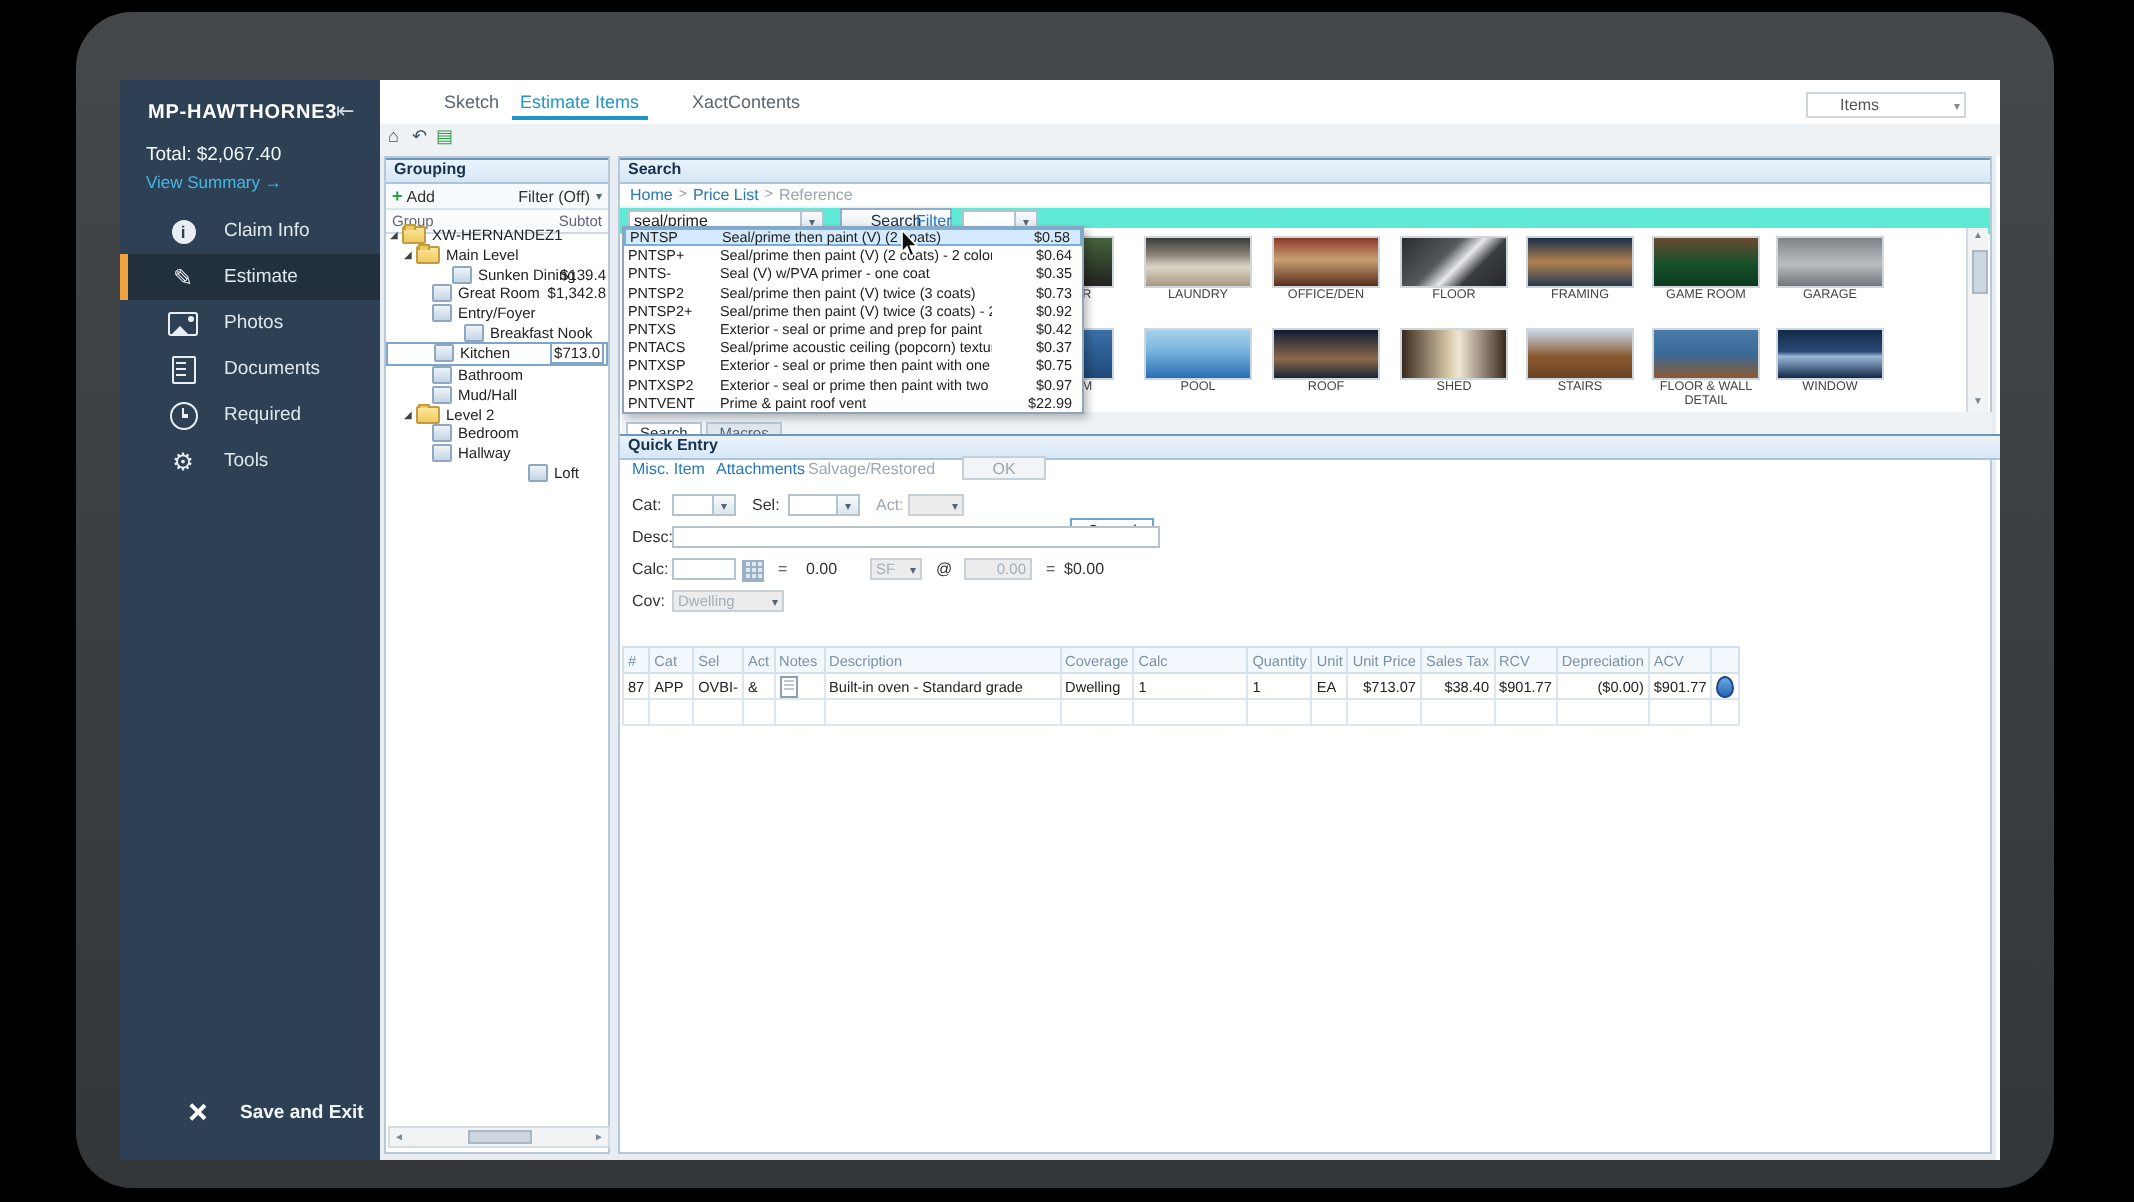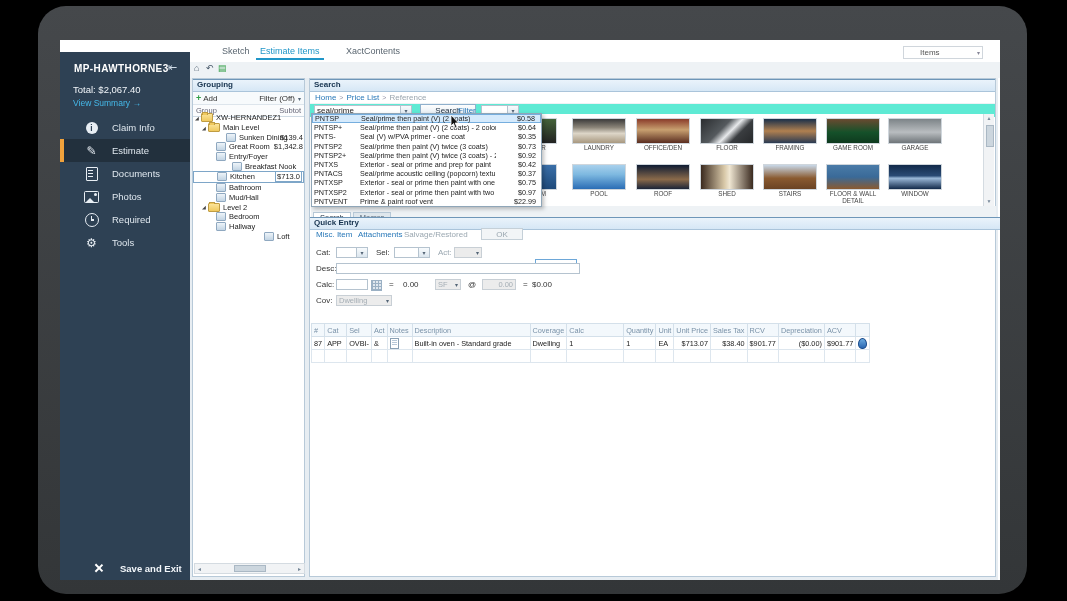--- a/index.html
+++ b/index.html
@@ -4,21 +4,21 @@
 <style>
   html,body{margin:0;padding:0;background:#000;width:1067px;height:601px;overflow:hidden;
     font-family:"Liberation Sans", sans-serif;-webkit-font-smoothing:antialiased;}
   .a{position:absolute;}
   #stage{position:relative;width:1067px;height:601px;background:#000;}
   
   #frame{left:38px;top:6px;width:989px;height:588px;border-radius:28px;
     background:linear-gradient(#45484b,#333638);box-shadow:0 6px 10px rgba(0,0,0,.6);}
   #window{left:60px;top:40px;width:940px;height:540px;background:#fff;overflow:hidden;}
   
-  #sidebar{left:0;top:12px;width:130px;height:540px;background:#2e4154;color:#e8eef4;}
+  #sidebar{left:0;top:0;width:130px;height:540px;background:#2e4154;color:#e8eef4;}
   .brand{left:14px;top:11px;font-size:10px;font-weight:bold;letter-spacing:.4px;color:#fff;}
   .collapse{left:108px;top:9px;font-size:11px;color:#cfdbe6;}
   .total{left:13px;top:32px;font-size:9.5px;color:#f2f6fa;}
   .viewsum{left:13px;top:46px;font-size:8.5px;color:#45b8e8;}
   .menu{left:0;top:64px;width:130px;}
   .mitem{position:relative;height:23px;display:flex;align-items:center;padding-left:24px;cursor:pointer;}
   .mitem .mlabel{font-size:9.5px;color:#dfe7ee;margin-left:13px;}
   .mitem.active{background:#22303d;}
   .mitem.active::before{content:"";position:absolute;left:0;top:0;bottom:0;width:4px;background:#f0a23c;}
   .micon{width:15px;height:15px;display:flex;align-items:center;justify-content:center;flex:0 0 15px;}
@@ -178,29 +178,29 @@
           <span class="mlabel">Claim Info</span>
         </div>
         <div class="mitem active">
           <span class="micon">
               <span class="glyph-ic">✎</span>
             </span>
           <span class="mlabel">Estimate</span>
         </div>
         <div class="mitem">
           <span class="micon">
-              <span class="ic-doc"></span>
-            </span>
-          <span class="mlabel">Documents</span>
+              <span class="ic-photo"></span>
+            </span>
+          <span class="mlabel">Photos</span>
         </div>
         <div class="mitem">
           <span class="micon">
-              <span class="ic-photo"></span>
-            </span>
-          <span class="mlabel">Photos</span>
+              <span class="ic-doc"></span>
+            </span>
+          <span class="mlabel">Documents</span>
         </div>
         <div class="mitem">
           <span class="micon">
               <span class="ic-req"></span>
             </span>
           <span class="mlabel">Required</span>
         </div>
         <div class="mitem">
           <span class="micon">
               <span class="glyph-ic">⚙</span>

